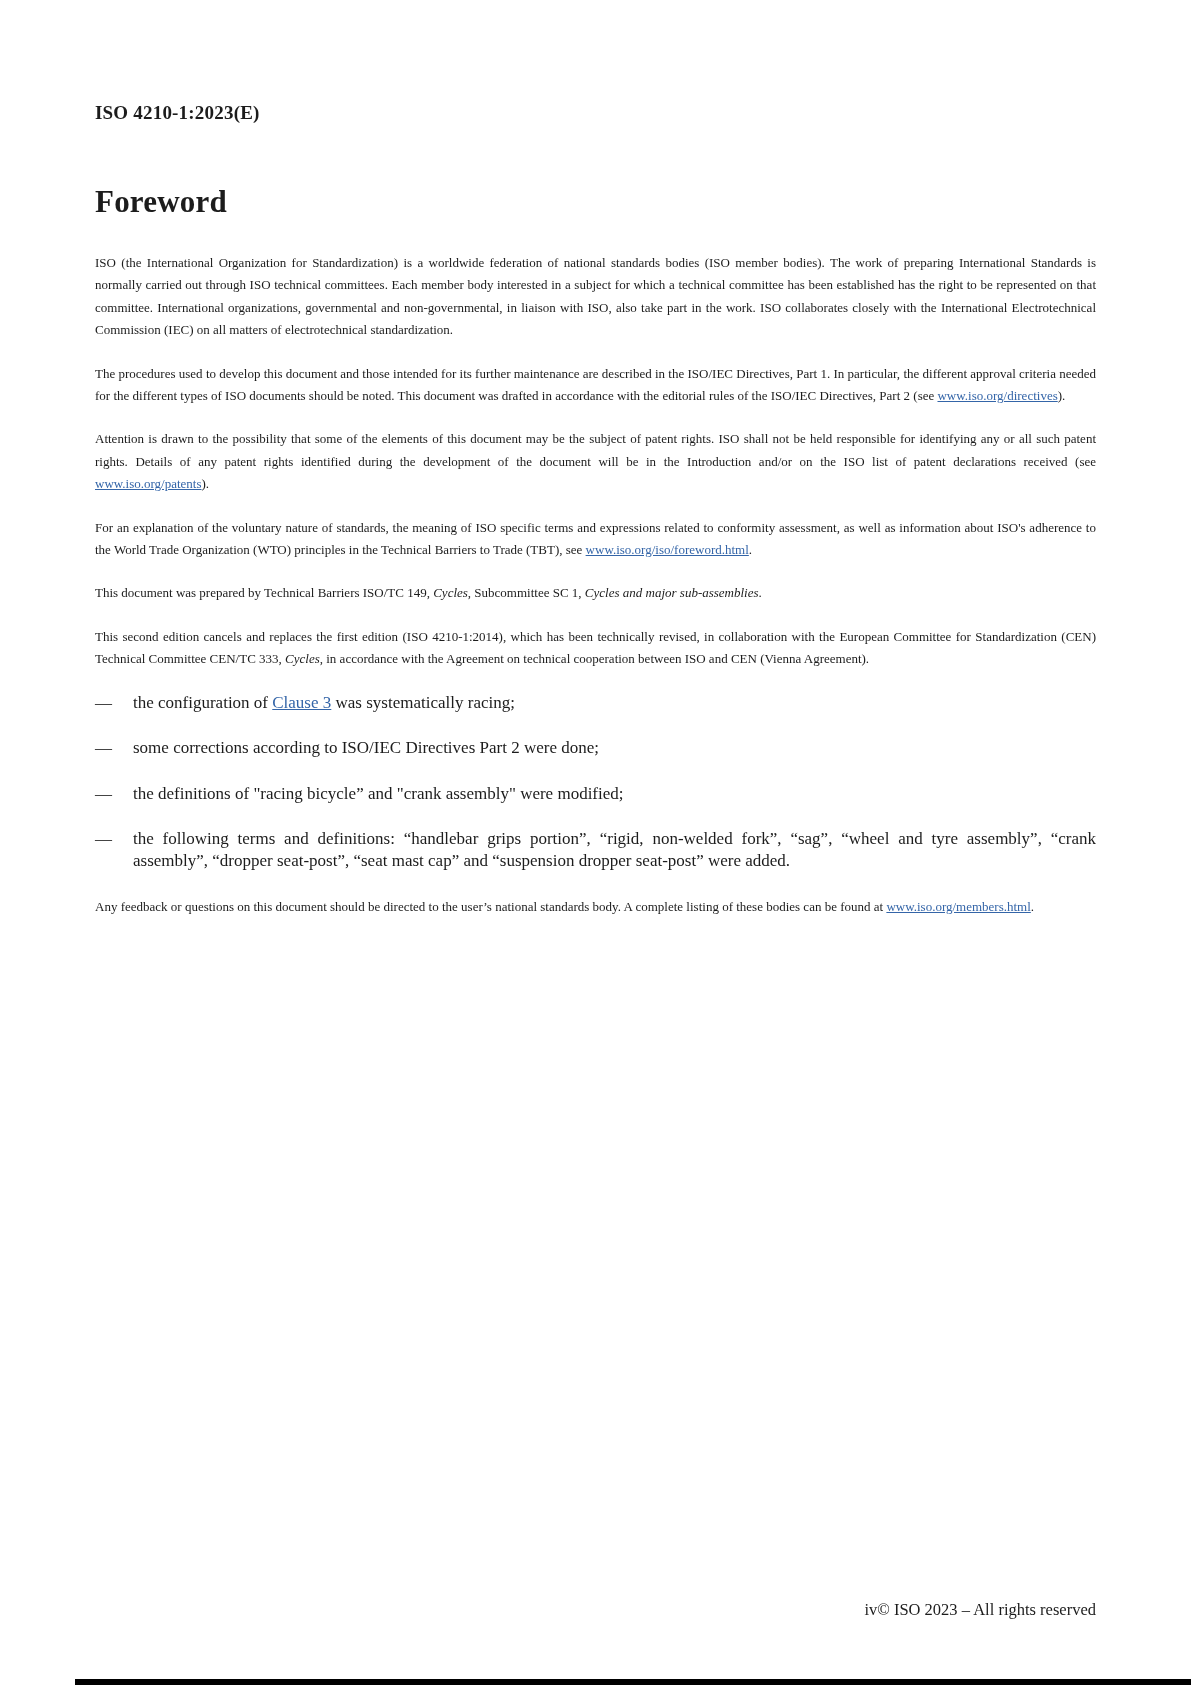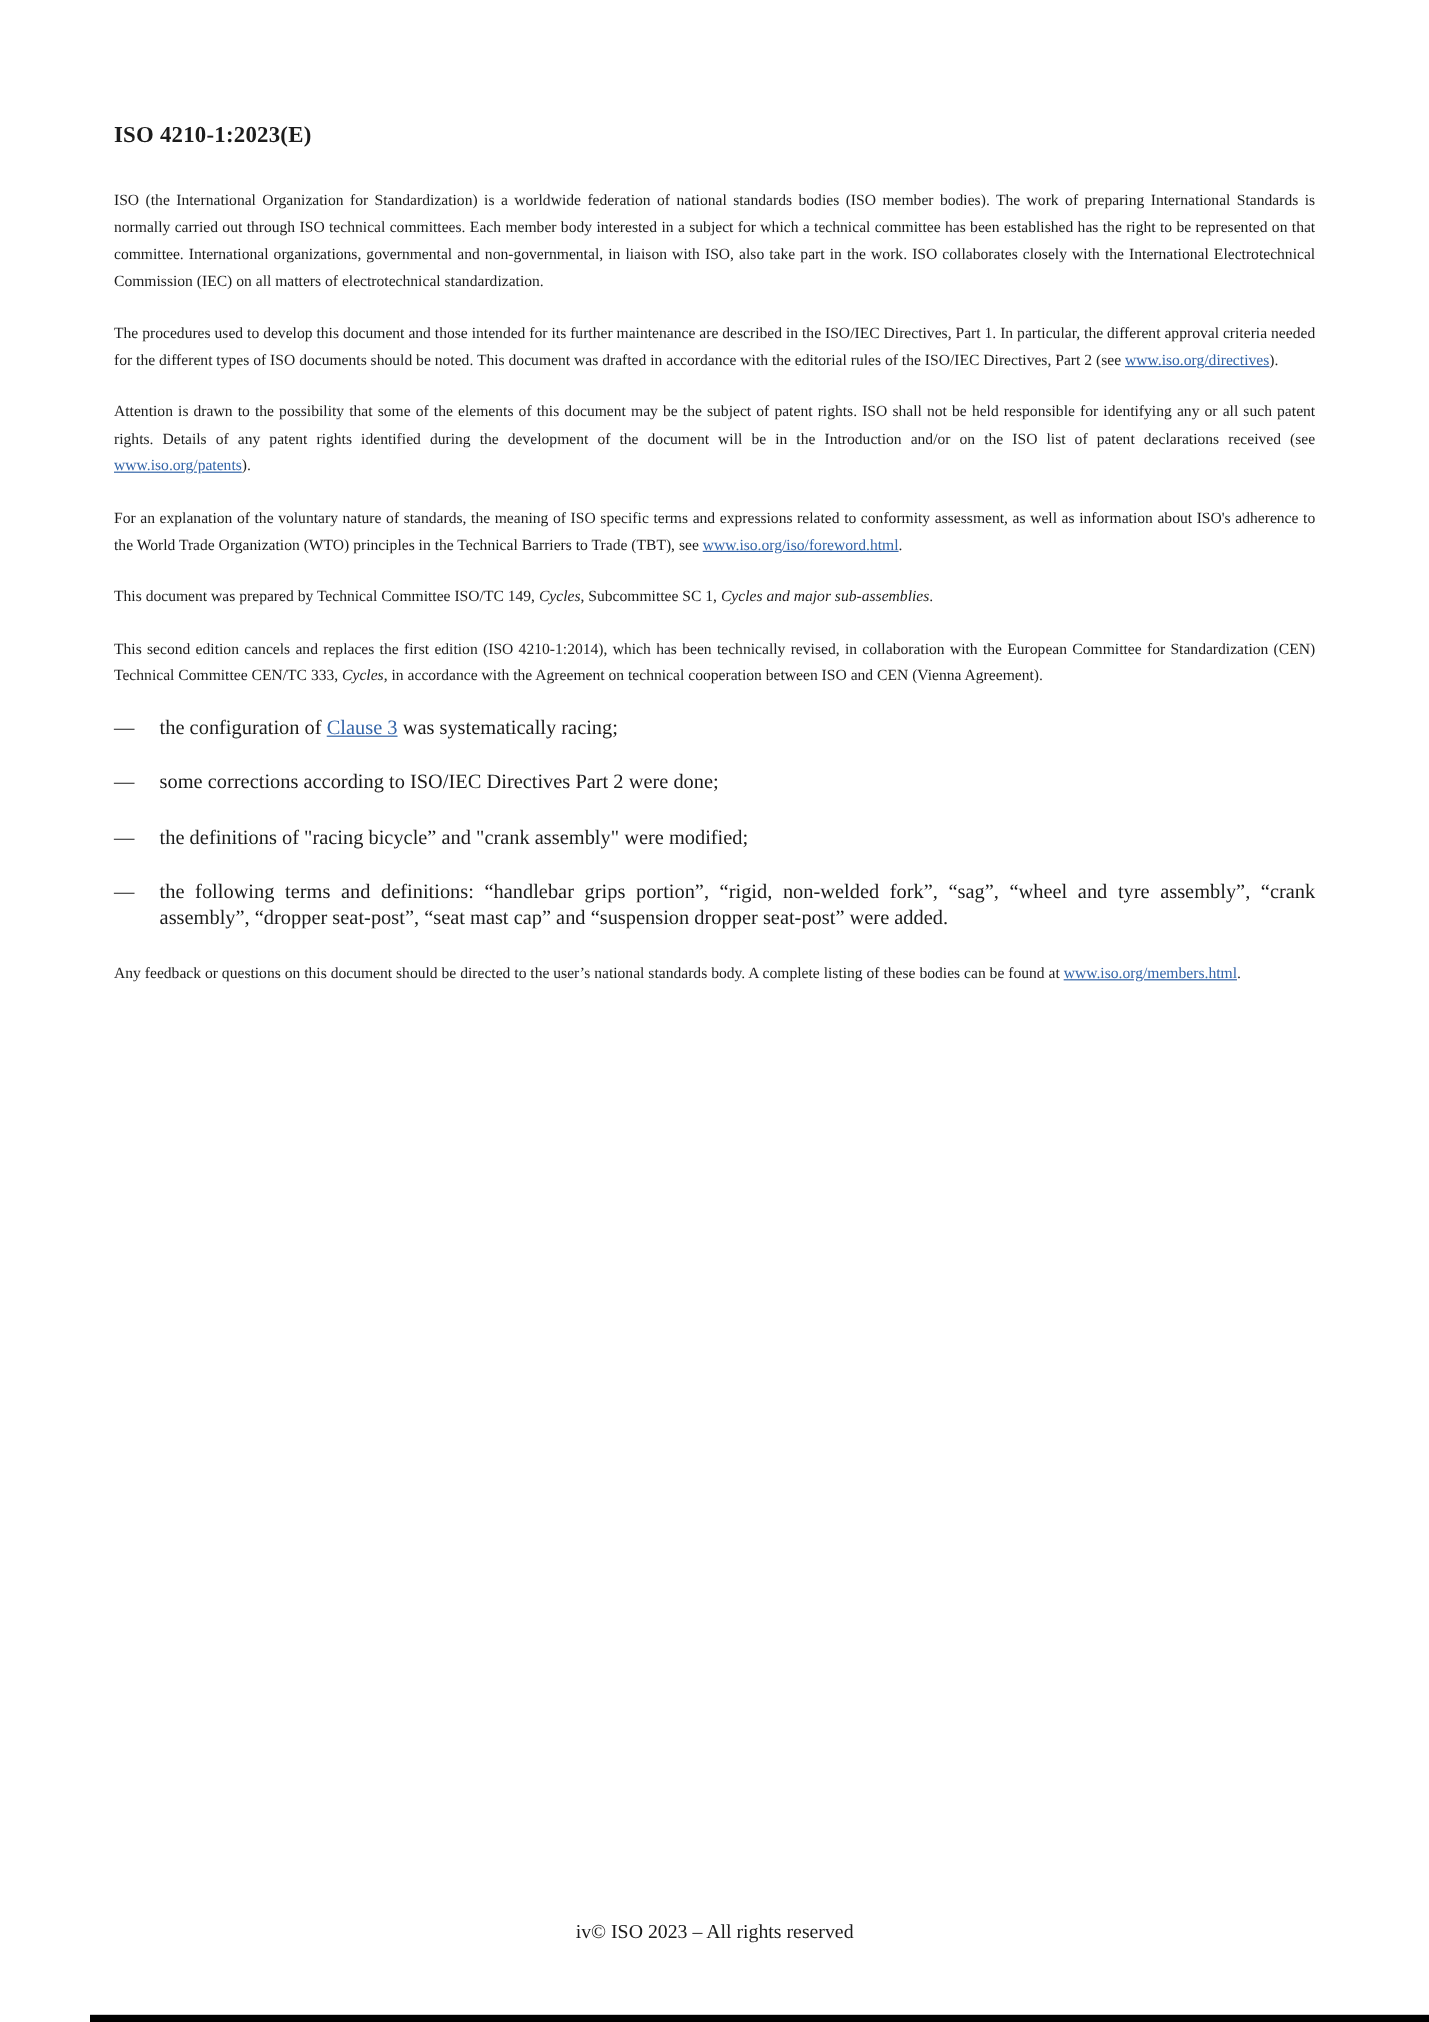--- a/index.html
+++ b/index.html
@@ -54,42 +54,43 @@
     color: var(--link-color);
     text-decoration: underline;
     cursor: pointer;
   }
   em { font-style: italic; }
   .footer {
     position: absolute;
     left: 95px; right: 95px;
     top: 1600px;
     display: flex;
-    justify-content: center;
+    justify-content: flex-end;
     align-items: baseline;
     font-size: 16.5px;
   }
   .bottom-bar {
     position: absolute;
     left: 75px; right: 0; bottom: 0;
     height: 6px;
     background: #000000;
   }
 </style>
 </head>
 <body>
 
 <div class="page">
   <div class="doc-header">ISO 4210-1:2023(E)</div>
+  <h1 class="page-title">Foreword</h1>
   <div class="body-text">
       <p class="para"><span>ISO (the International Organization for Standardization) is a worldwide federation of national standards bodies (ISO member bodies). The work of preparing International Standards is normally carried out through ISO technical committees. Each member body interested in a subject for which a technical committee has been established has the right to be represented on that committee. International organizations, governmental and non-governmental, in liaison with ISO, also take part in the work. ISO collaborates closely with the International Electrotechnical Commission (IEC) on all matters of electrotechnical standardization.</span></p>
       <p class="para"><span>The procedures used to develop this document and those intended for its further maintenance are described in the ISO/IEC Directives, Part 1. In particular, the different approval criteria needed for the different types of ISO documents should be noted. This document was drafted in accordance with the editorial rules of the ISO/IEC Directives, Part 2 (see </span><a href="#" class="doc-link">www.iso.org/directives</a><span>).</span></p>
       <p class="para"><span>Attention is drawn to the possibility that some of the elements of this document may be the subject of patent rights. ISO shall not be held responsible for identifying any or all such patent rights. Details of any patent rights identified during the development of the document will be in the Introduction and/or on the ISO list of patent declarations received (see </span><a href="#" class="doc-link">www.iso.org/patents</a><span>).</span></p>
       <p class="para"><span>For an explanation of the voluntary nature of standards, the meaning of ISO specific terms and expressions related to conformity assessment, as well as information about ISO's adherence to the World Trade Organization (WTO) principles in the Technical Barriers to Trade (TBT), see </span><a href="#" class="doc-link">www.iso.org/iso/foreword.html</a><span>.</span></p>
-      <p class="para"><span>This document was prepared by Technical Committee ISO/TC 149, </span><em>Cycles</em><span>, Subcommittee SC 1, </span><em>Cycles and major sub-assemblies</em><span>.</span></p>
+      <p class="para"><span>This document was prepared by Technical Barriers ISO/TC 149, </span><em>Cycles</em><span>, Subcommittee SC 1, </span><em>Cycles and major sub-assemblies</em><span>.</span></p>
       <p class="para"><span>This second edition cancels and replaces the first edition (ISO 4210-1:2014), which has been technically revised, in collaboration with the European Committee for Standardization (CEN) Technical Committee CEN/TC 333, </span><em>Cycles</em><span>, in accordance with the Agreement on technical cooperation between ISO and CEN (Vienna Agreement).</span></p>
       <div class="list-item">
         <span class="dash">—</span>
         <span class="li-body"><span>the configuration of </span><a href="#" class="doc-link">Clause 3</a><span> was systematically racing;</span></span>
       </div>
       <div class="list-item">
         <span class="dash">—</span>
         <span class="li-body"><span>some corrections according to ISO/IEC Directives Part 2 were done;</span></span>
       </div>
       <div class="list-item">

